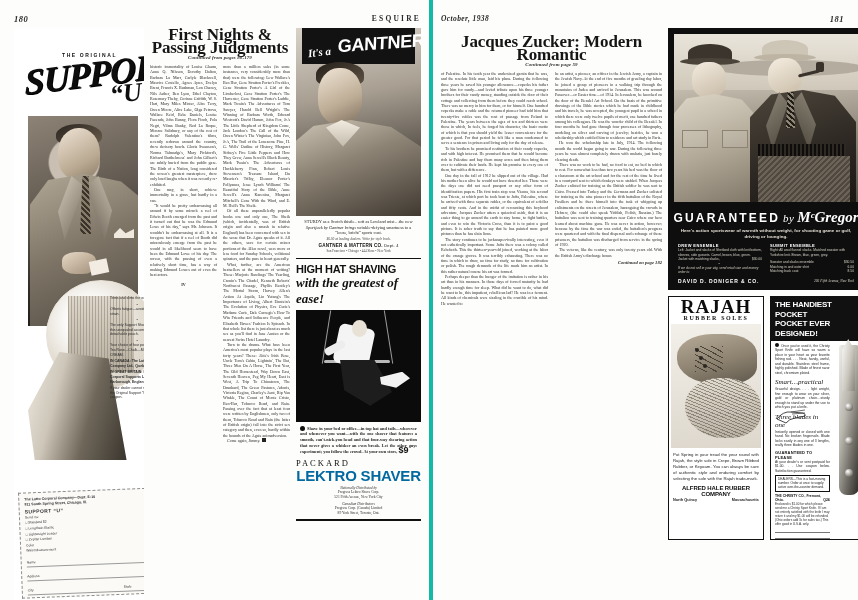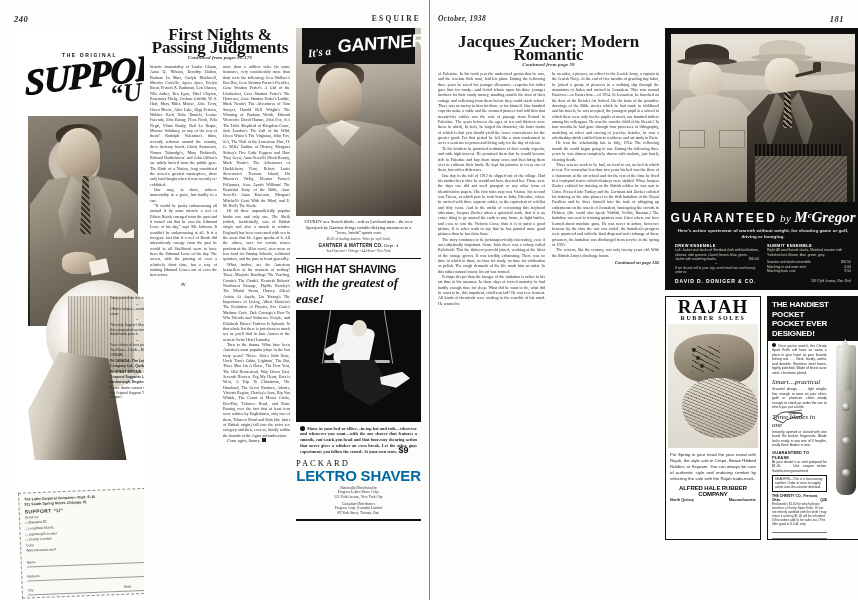--- a/index.html
+++ b/index.html
@@ -24,21 +24,21 @@
     display: flex;
   }
 
   .page {
     position: relative;
     height: 600px;
     background: #fdfdfb;
     box-sizing: border-box;
   }
   .page-left  { width: 429px; padding: 14px 8px 6px 14px; }
-  .page-right { width: 429px; padding: 14px 14px 6px 8px; border-left: 1px solid #14b8a6; }
+  .page-right { width: 429px; padding: 14px 14px 6px 8px; border-left: 4px solid #14b8a6; }
 
   
   .runhead {
     height: 14px;
     display: flex;
     align-items: flex-start;
     font-family: "Liberation Serif", serif;
     font-weight: bold;
     font-size: 8px;
     letter-spacing: 1.1px;
@@ -656,21 +656,21 @@
   }
 </style>
 </head>
 <body>
 
 <div class="spread">
 
   <div class="page page-left">
 
     <div class="runhead left">
-      <span class="folio">240</span>
+      <span class="folio">180</span>
       <span class="magname">ESQUIRE</span>
     </div>
 
     <div class="left-grid">
 
       <div class="ad-support">
         <div class="support-logo">
           <span class="support-the-orig">THE ORIGINAL</span>
           <span class="support-word">SUPPORT</span>
           <span class="support-u">“U”</span>

